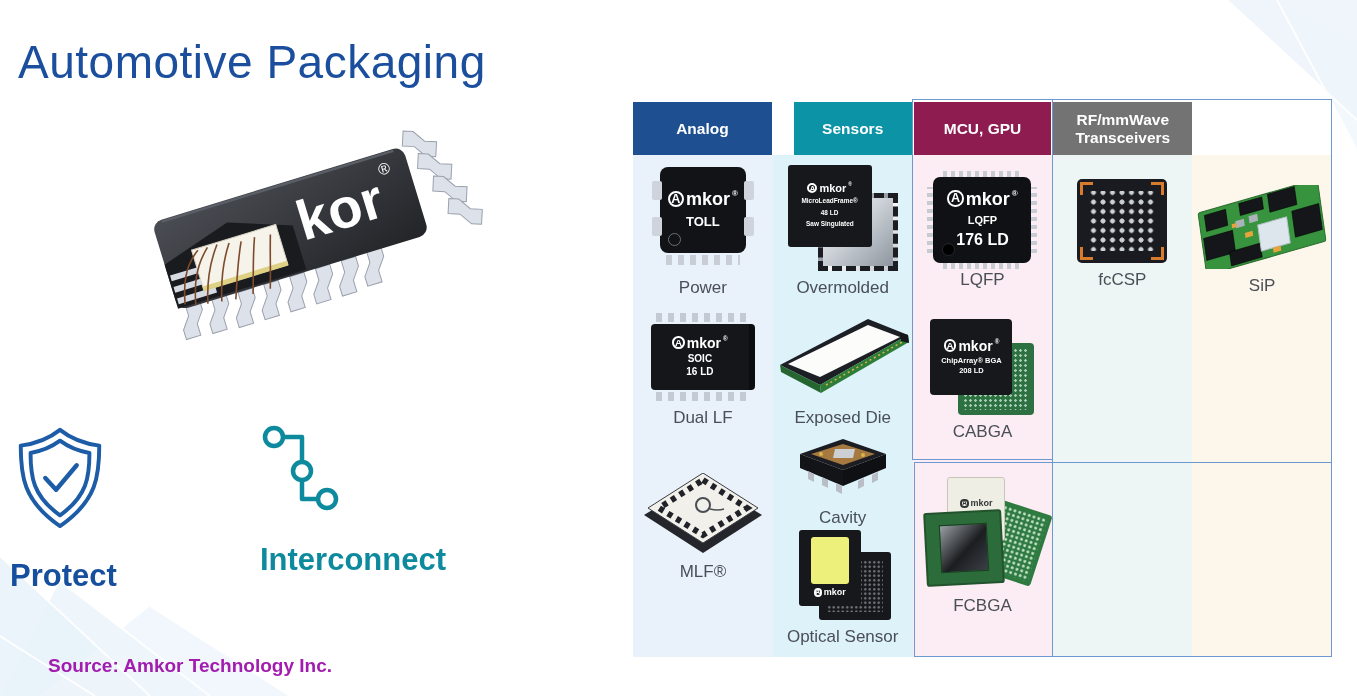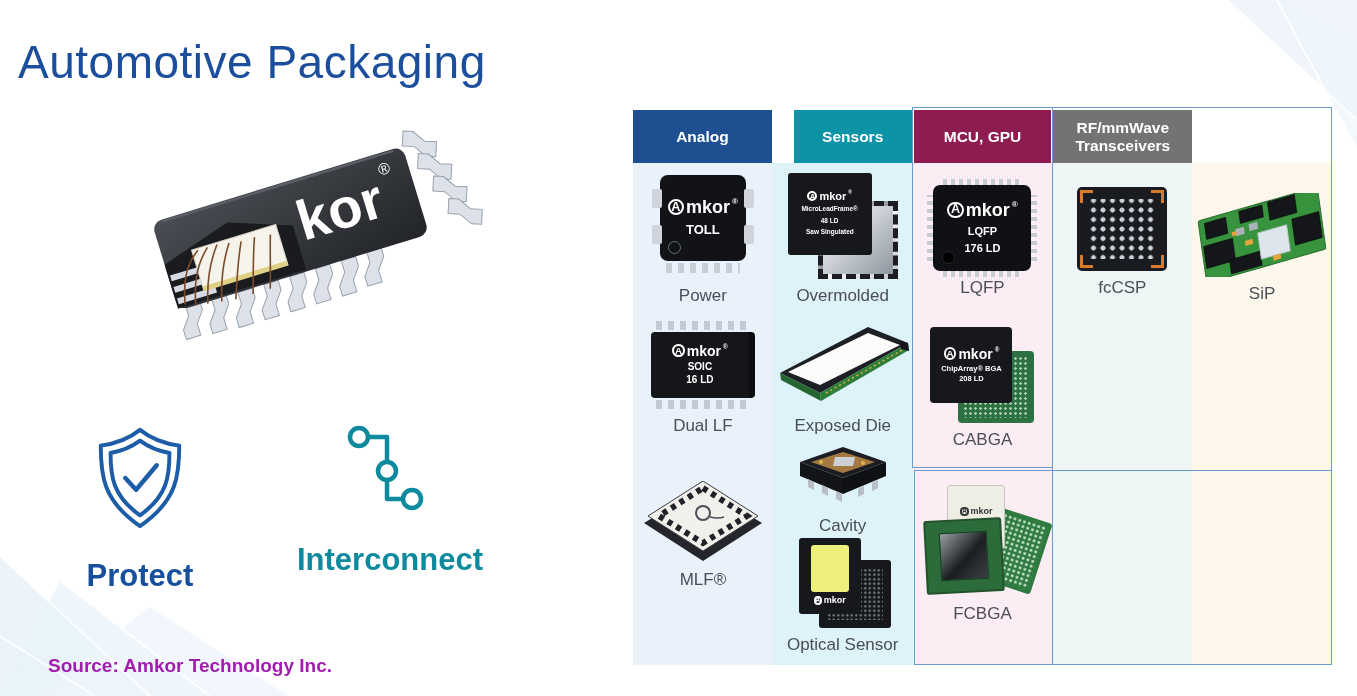--- a/index.html
+++ b/index.html
@@ -16,34 +16,34 @@
     position:absolute;left:18px;top:4px;z-index:2;
     font-size:46px;font-weight:400;color:#1b4f9e;letter-spacing:.5px;
   }
   .hero{position:absolute;left:88px;top:126px;z-index:1;}
 
   .functions{position:absolute;left:0;top:386px;width:600px;z-index:2;}
   .func-heading-row{display:flex;align-items:center;justify-content:center;gap:22px;}
   .dash{width:46px;height:5px;border-radius:3px;background:#3f4650;}
   .func-heading{font-size:30px;font-weight:bold;color:#3f4650;margin:0;letter-spacing:.3px;}
   .func-items{display:flex;margin-top:38px;}
-  .func-item{width:260px;display:flex;flex-direction:column;align-items:center;}
+  .func-item{width:260px;display:flex;flex-direction:column;align-items:flex-start;}
   .func-item.protect{margin-left:10px;}
   .func-item.interconnect{margin-left:-10px;}
   .func-label{font-size:31px;font-weight:bold;margin-top:26px;}
   .func-label.protect{color:#164f9e;}
   .func-label.interconnect{color:#0d8a9d;}
 
   .source-note{
     position:absolute;left:48px;top:655px;z-index:2;
     font-size:19px;font-weight:bold;color:#a21caf;
   }
 
   
-  .pkg-table{position:absolute;left:633px;top:110px;width:699px;height:555px;z-index:1;}
+  .pkg-table{position:absolute;left:633px;top:102px;width:699px;height:555px;z-index:1;}
   .pkg-headers{display:grid;grid-template-columns:repeat(5,1fr);height:53px;}
   .pkg-header{
     display:flex;align-items:center;justify-content:center;text-align:center;
     color:#fff;font-weight:bold;font-size:15.5px;line-height:1.15;padding:0 6px;
     border-left:1.5px solid #fff;border-right:1.5px solid #fff;box-sizing:border-box;
   }
   .pkg-header:first-child{border-left:none;}
   .pkg-header:last-child{border-right:none;}
   .h-analog{background:#1d4f91;}
   .h-sensors{background:#0d93a6;margin-left:20px;}
@@ -409,21 +409,21 @@
             <div class="fr fr-b"></div>
             <div class="fr fr-l"></div>
             <div class="fr fr-r"></div>
           <div class="lqfp-body">
             <span class="amkor lg">
                 <span class="amkor-ring">A</span>
                 <span>mkor</span>
                 <span class="amkor-reg">®</span>
               </span>
             <span class="chiptxt" style="font-size:11px">LQFP</span>
-            <span class="chiptxt" style="font-size:11px;margin-top:-3px">176 LD</span>
+            <span class="chiptxt" style="font-size:16px;margin-top:-3px">176 LD</span>
             <span class="pin1"></span>
           </div>
         </div>
         <div class="cap">LQFP</div>
       </div>
 
       <div class="pk m2">
         <div class="cabga">
           <div class="cabga-back">
               <div class="cabga-dots"></div>

